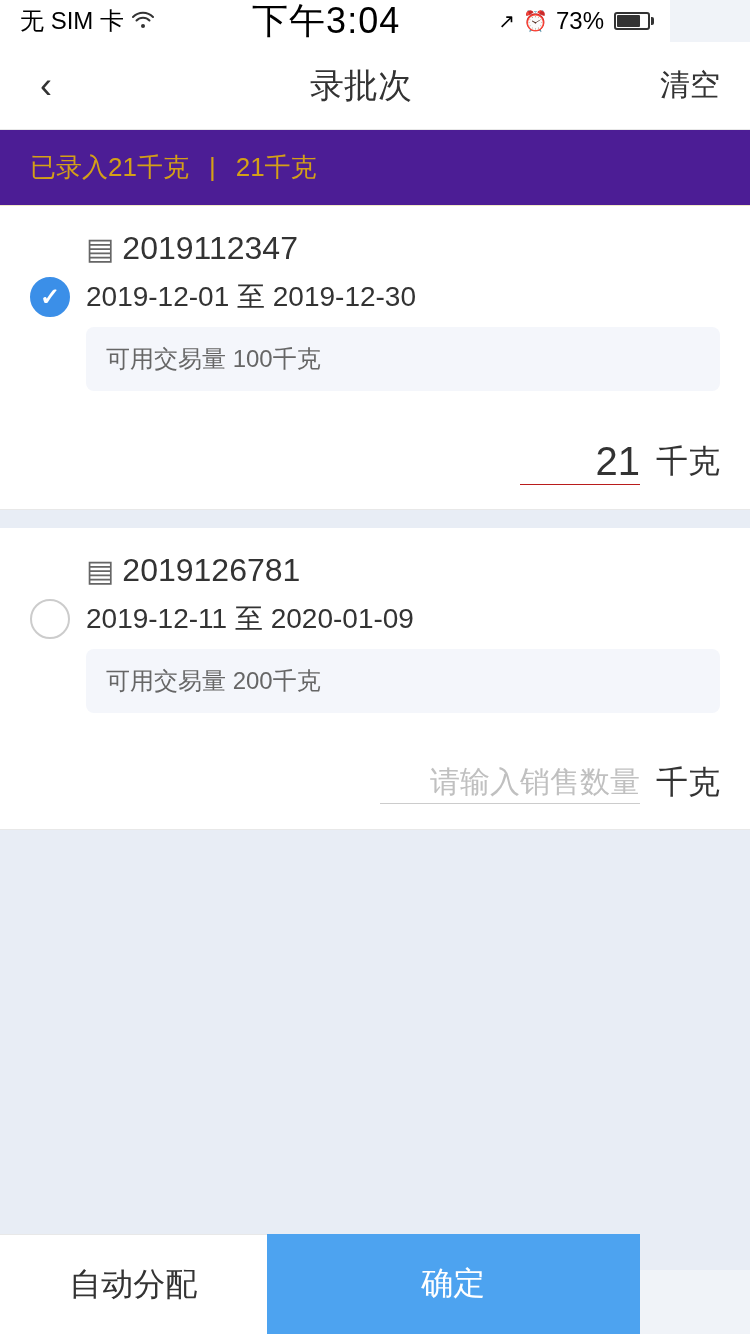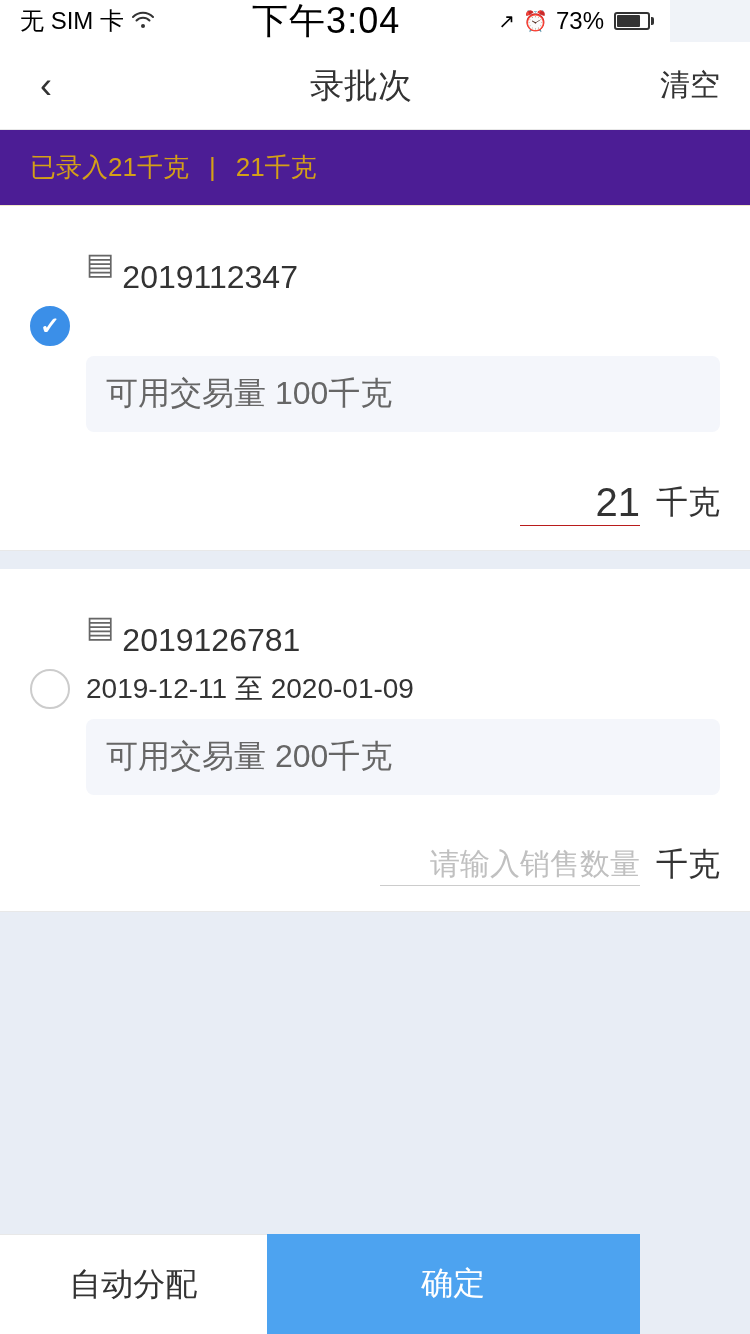--- a/index.html
+++ b/index.html
@@ -132,21 +132,20 @@
       padding-left: 56px;
     }
     .batch-icon {
       font-size: 30px;
       color: #666;
     }
     .batch-id {
       font-size: 32px;
       font-weight: 500;
       color: #333;
-      margin-top: 29px;
     }
     .radio-circle {
       width: 40px;
       height: 40px;
       border-radius: 50%;
       border: 2px solid #ccc;
       display: flex;
       align-items: center;
       justify-content: center;
       flex-shrink: 0;
@@ -164,21 +163,21 @@
     }
     .batch-date {
       font-size: 28px;
       color: #333;
     }
     .available-box {
       background: #f4f6fb;
       border-radius: 8px;
       padding: 16px 20px;
       margin-left: 56px;
-      font-size: 32px;
+      font-size: 24px;
       color: #666;
     }
 
     
     .quantity-row {
       background: #fff;
       padding: 24px 30px;
       display: flex;
       align-items: center;
       justify-content: flex-end;
@@ -314,20 +313,21 @@
 <div class="batch-section">
   <div class="batch-item-inner">
 
     <div class="batch-id-row">
       <span class="batch-icon">▤</span>
       <span class="batch-id">2019112347</span>
     </div>
 
     <div class="batch-row">
       <div class="radio-circle selected"></div>
+      <span class="batch-date">2019-12-01 至 2019-12-30</span>
     </div>
 
     <div class="available-box">可用交易量 100千克</div>
   </div>
 
   <div class="quantity-row">
     <div class="quantity-underline">
       <span class="quantity-value">21</span>
     </div>
     <span class="quantity-unit">千克</span>

